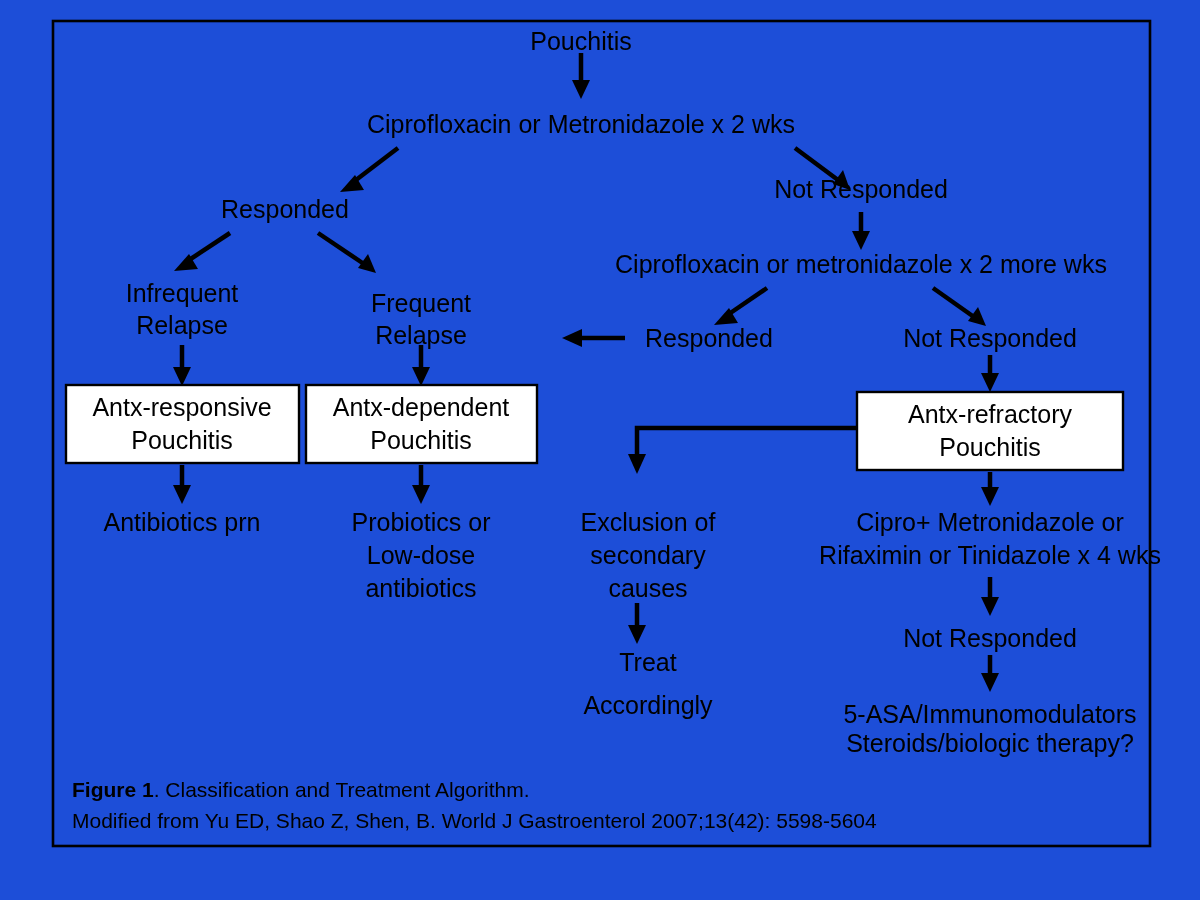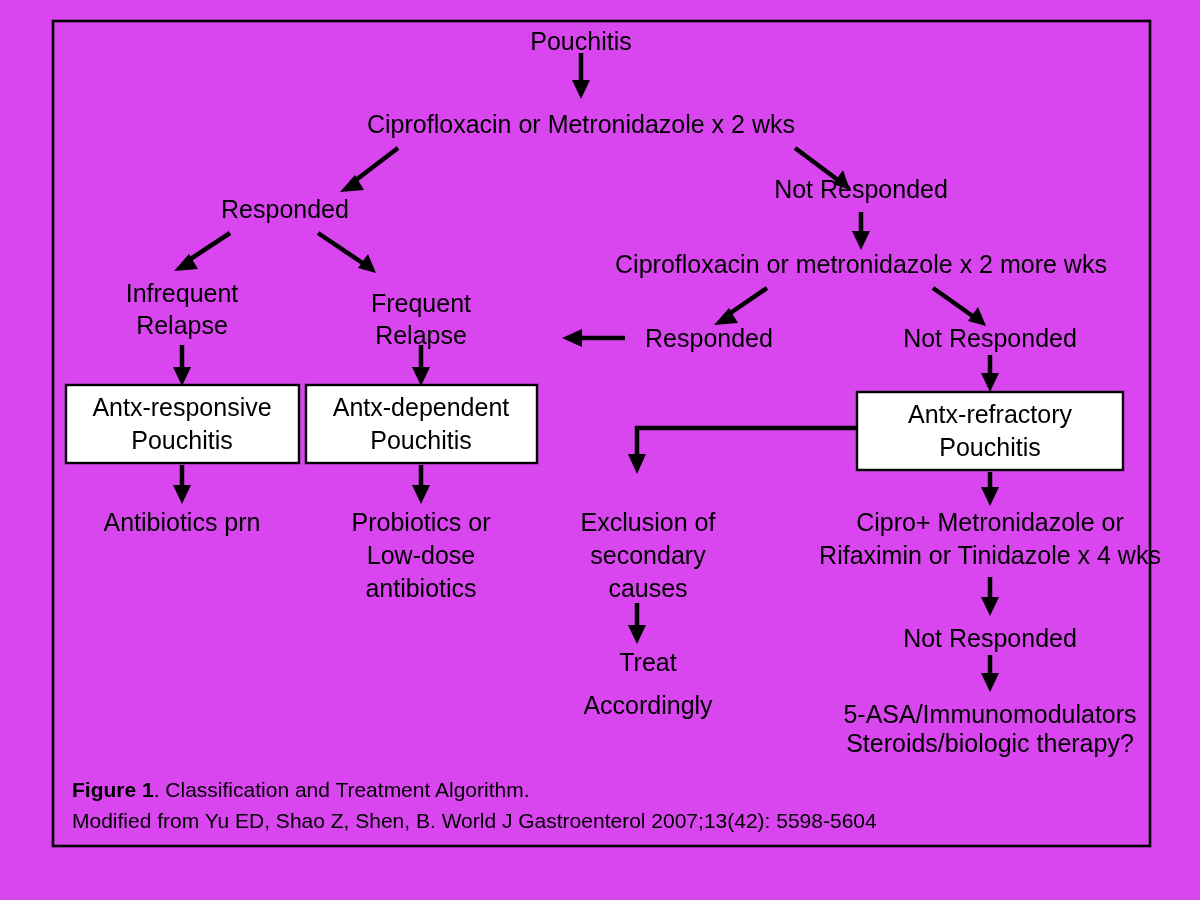--- a/index.html
+++ b/index.html
@@ -10,21 +10,21 @@
   body {
     width: 1200px;
     height: 900px;
     font-family: "Liberation Sans", sans-serif;
     overflow: hidden;
   }
   #figure-root {
     position: relative;
     width: 1200px;
     height: 900px;
-    background: #d946ef;
+    background: #1d4ed8;
   }
   svg#flow {
     position: absolute;
     left: 0;
     top: 0;
     width: 1200px;
     height: 900px;
   }
   .node-text {
     font-family: "Liberation Sans", sans-serif;

